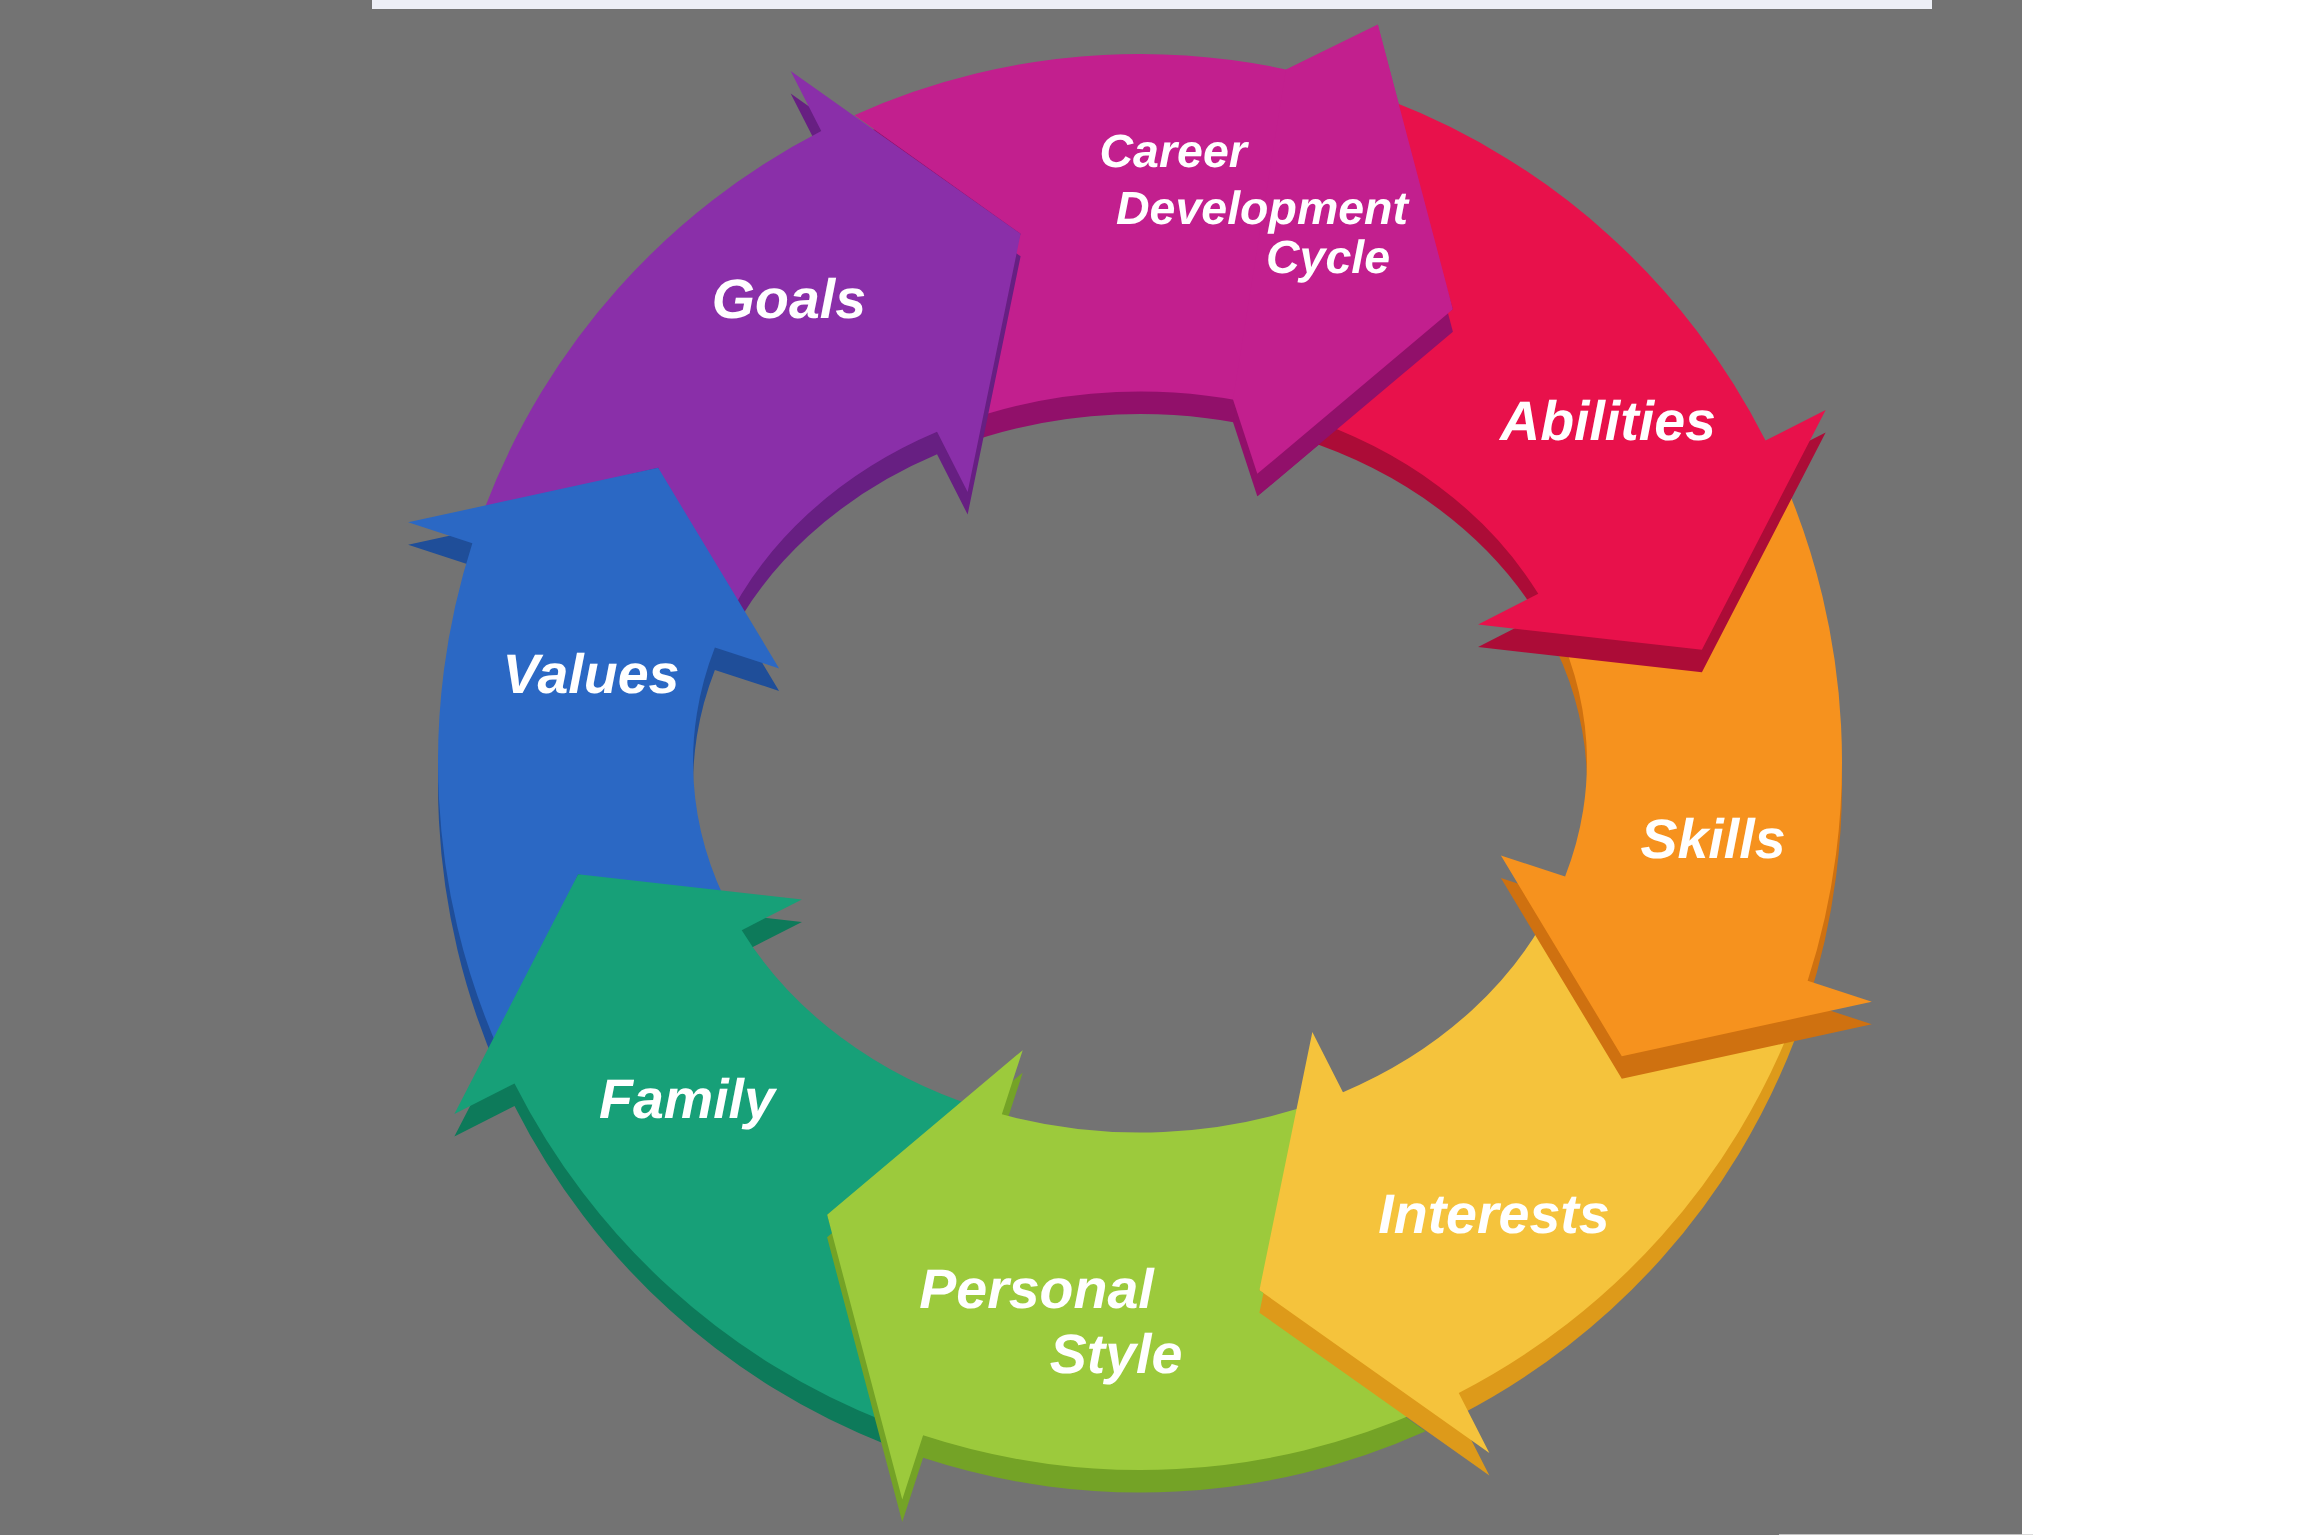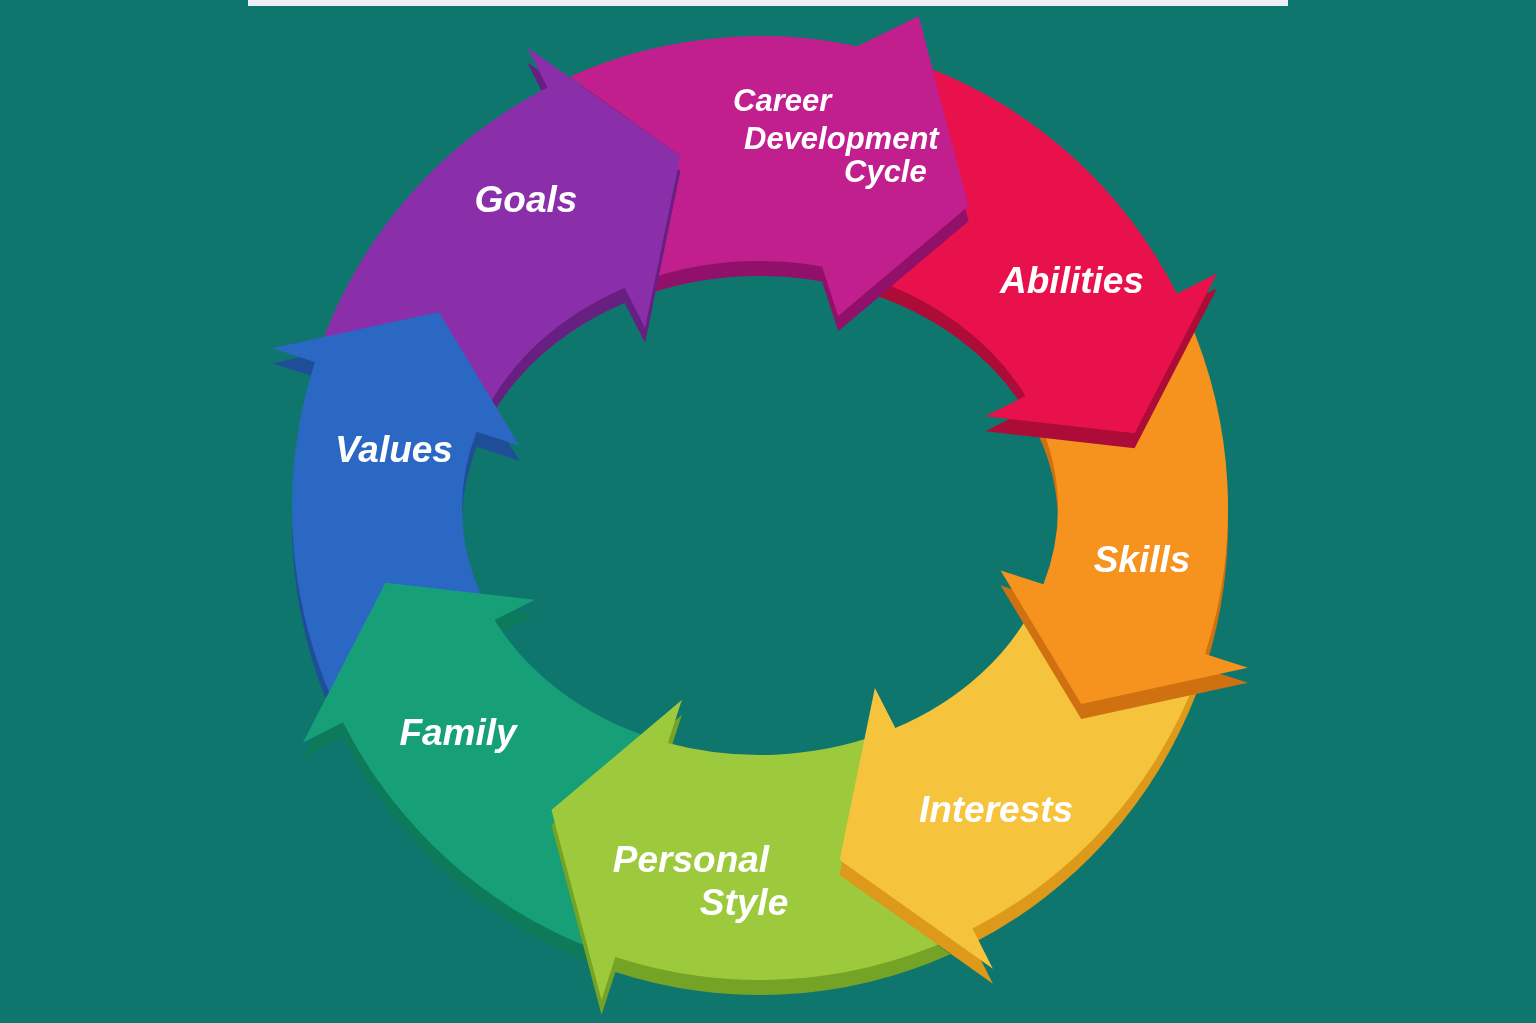--- a/index.html
+++ b/index.html
@@ -1,21 +1,21 @@
 <!DOCTYPE html>
 <html><head>
 <meta charset="utf-8">
 <style>
   html, body { margin: 0; padding: 0; background: #ffffff; }
   #page {
     position: relative;
-    width: 1536px;
+    width: 1348px;
     height: 1023px;
     overflow: hidden;
-    background: #0f766e;
+    background: #737373;
     font-family: "Liberation Sans", sans-serif;
   }
   #cycle-svg { position: absolute; left: 0; top: 0; }
   .seg-label {
     font-family: "Liberation Sans", sans-serif;
     font-weight: bold;
     font-style: italic;
     font-size: 37px;
     fill: #ffffff;
   }

